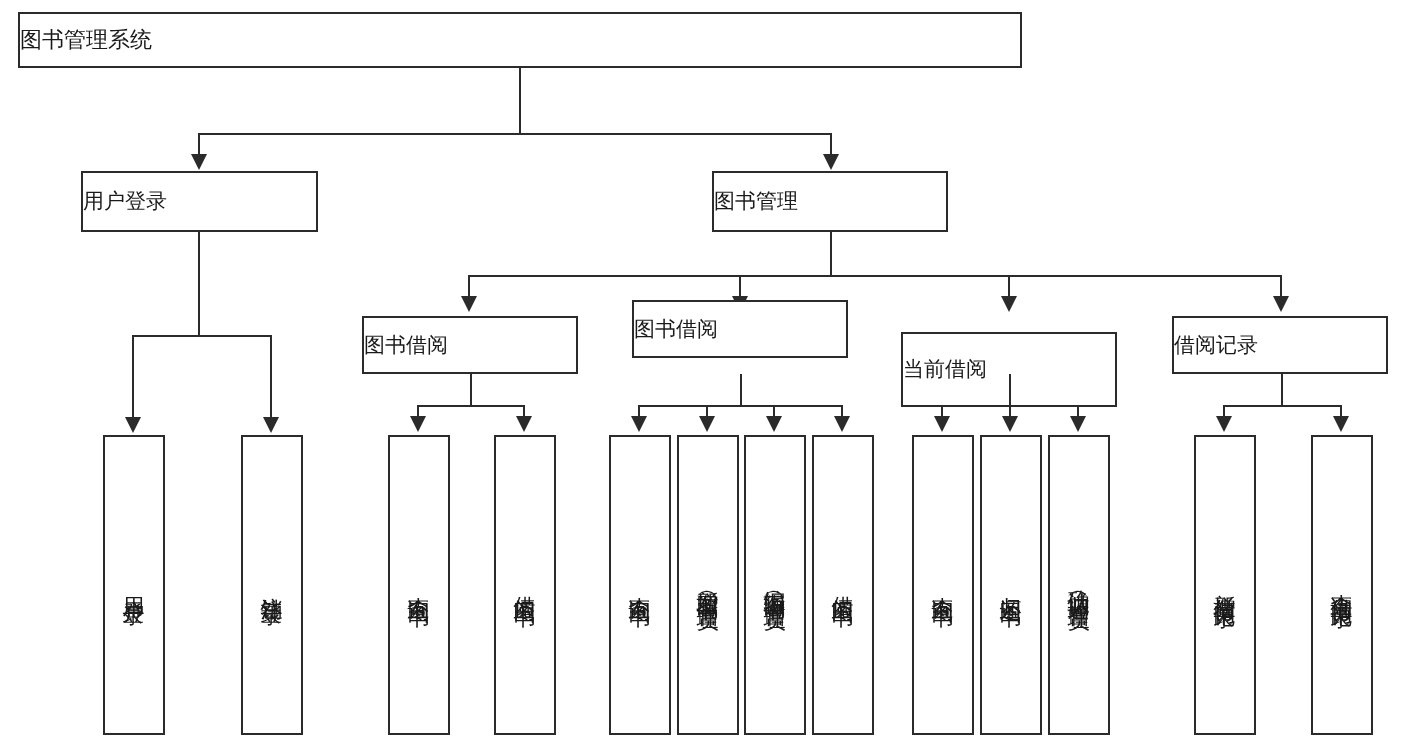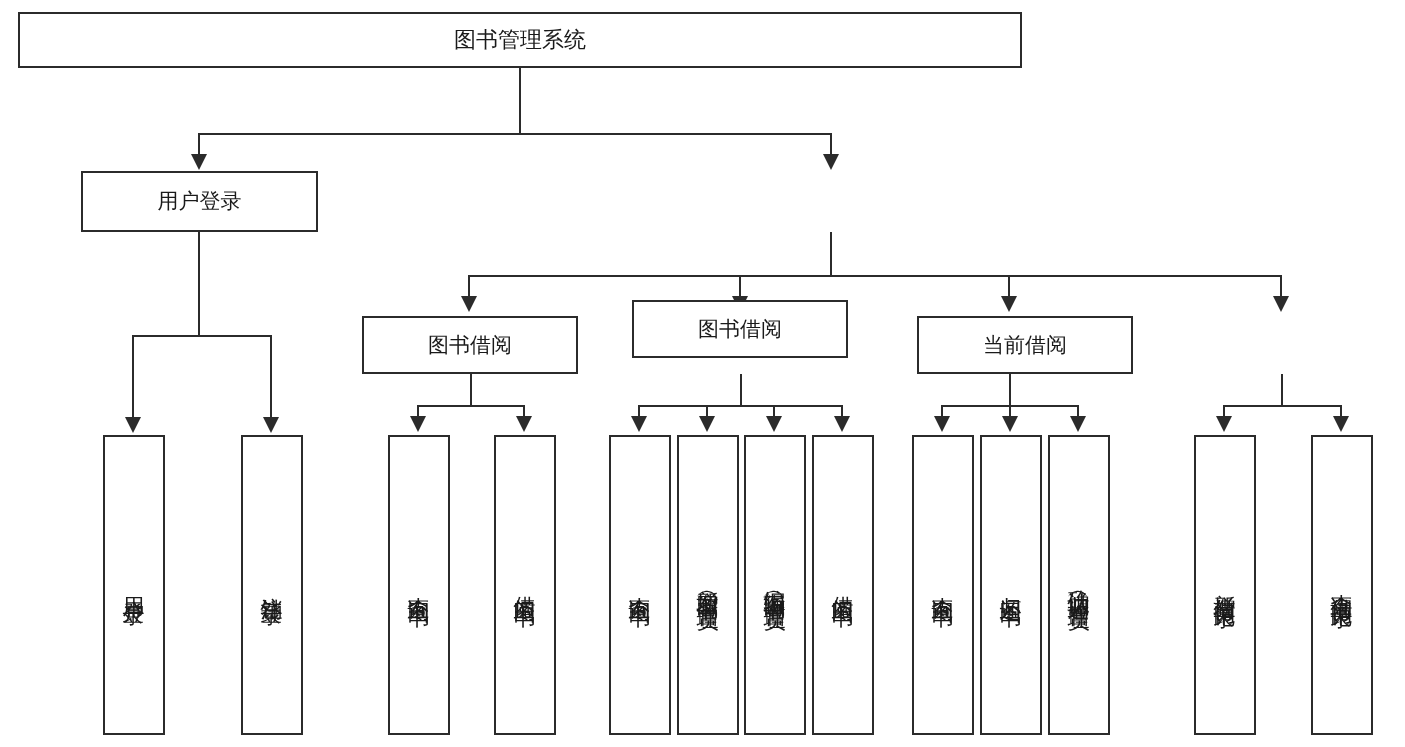--- a/index.html
+++ b/index.html
@@ -18,21 +18,20 @@
     overflow: hidden;
   }
   
   .node {
     position: absolute;
     box-sizing: border-box;
     border: 2px solid #2b2b2b;
     background: #ffffff;
     display: flex;
     align-items: center;
-    justify-content: center;
     color: #1a1a1a;
   }
   .node .label {
     display: block;
     text-align: center;
     line-height: 1.15;
     white-space: nowrap;
   }
   
   .node.horiz .label {
@@ -98,20 +97,23 @@
   <div class="hline" style="left:198px; top:133px; width:632px;"></div>
 
   <div class="vline" style="left:198px; top:133px; height:23px;"></div>
   <div class="arrow" style="left:191px; top:154px;"></div>
   <div class="vline" style="left:830px; top:133px; height:23px;"></div>
   <div class="arrow" style="left:823px; top:154px;"></div>
 
   <div class="node horiz" style="left:81px; top:171px; width:237px; height:61px;">
     <span class="label">用户登录</span>
   </div>
+  <div class="node horiz" style="left:712px; top:171px; width:236px; height:61px;">
+    <span class="label">图书管理</span>
+  </div>
 
   <div class="vline" style="left:198px; top:232px; height:104px;"></div>
   <div class="hline" style="left:132px; top:335px; width:138px;"></div>
   <div class="vline" style="left:132px; top:335px; height:84px;"></div>
   <div class="arrow" style="left:125px; top:417px;"></div>
   <div class="vline" style="left:270px; top:335px; height:84px;"></div>
   <div class="arrow" style="left:263px; top:417px;"></div>
 
   <div class="vline" style="left:830px; top:232px; height:44px;"></div>
   <div class="hline" style="left:468px; top:275px; width:812px;"></div>
@@ -127,22 +129,25 @@
 
   <div class="vline" style="left:1280px; top:275px; height:22px;"></div>
   <div class="arrow" style="left:1273px; top:296px;"></div>
 
   <div class="node horiz" style="left:362px; top:316px; width:216px; height:58px;">
     <span class="label">图书借阅</span>
   </div>
   <div class="node horiz" style="left:632px; top:300px; width:216px; height:58px;">
     <span class="label">图书借阅</span>
   </div>
-  <div class="node horiz" style="left:901px; top:316px; width:216px; height:58px;margin-left:16px;">
+  <div class="node horiz" style="left:901px; top:332px; width:216px; height:75px;">
     <span class="label">当前借阅</span>
+  </div>
+  <div class="node horiz" style="left:1172px; top:316px; width:216px; height:58px;">
+    <span class="label">借阅记录</span>
   </div>
 
   <div class="vline" style="left:470px; top:374px; height:32px;"></div>
   <div class="hline" style="left:417px; top:405px; width:106px;"></div>
   <div class="vline" style="left:417px; top:405px; height:12px;"></div>
   <div class="arrow" style="left:410px; top:416px;"></div>
   <div class="vline" style="left:523px; top:405px; height:12px;"></div>
   <div class="arrow" style="left:516px; top:416px;"></div>
 
   <div class="vline" style="left:740px; top:374px; height:32px;"></div>

